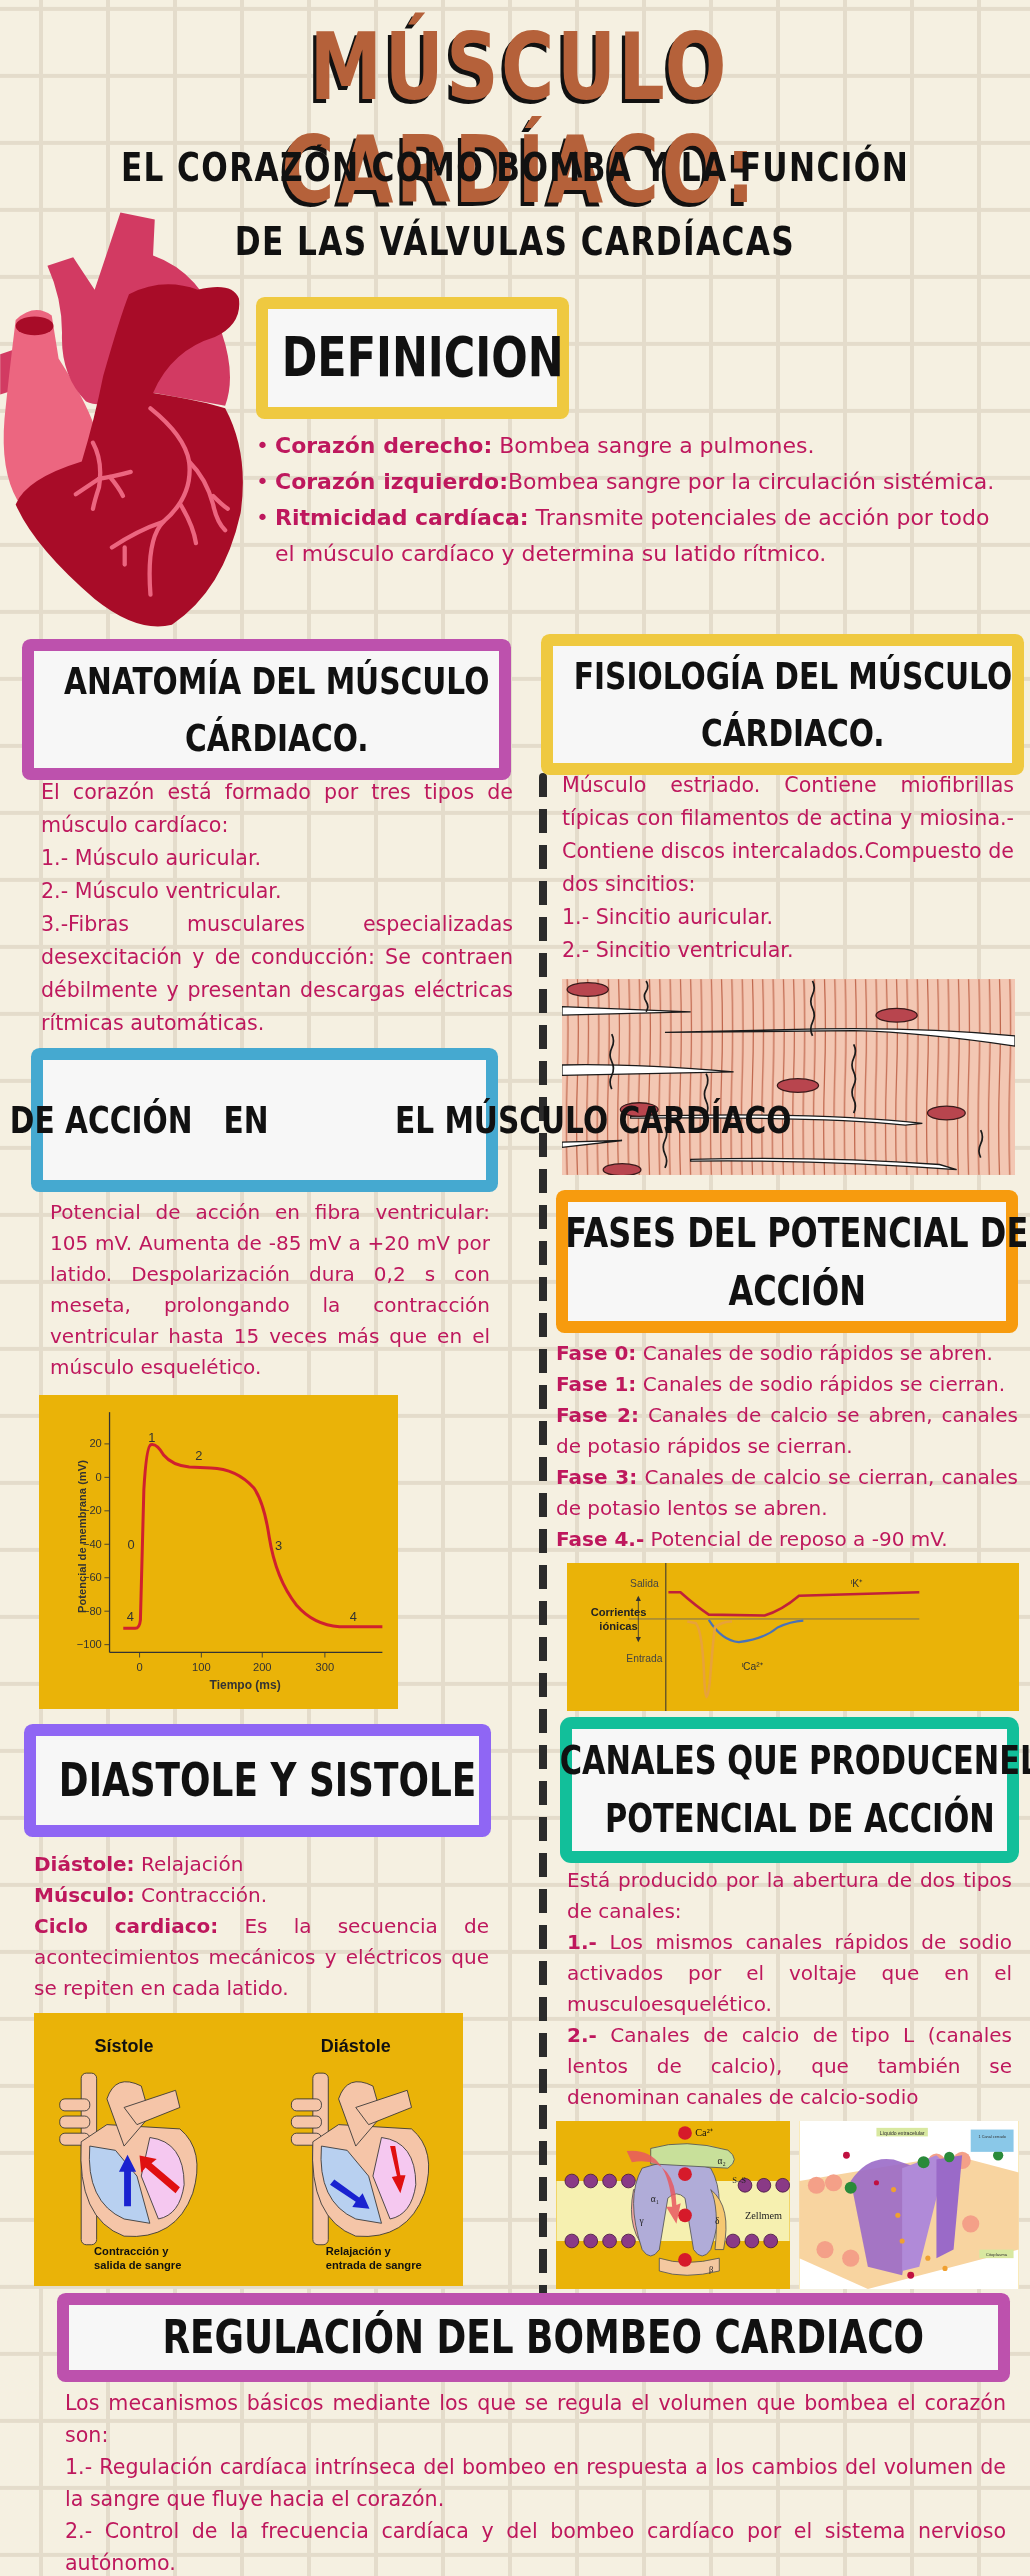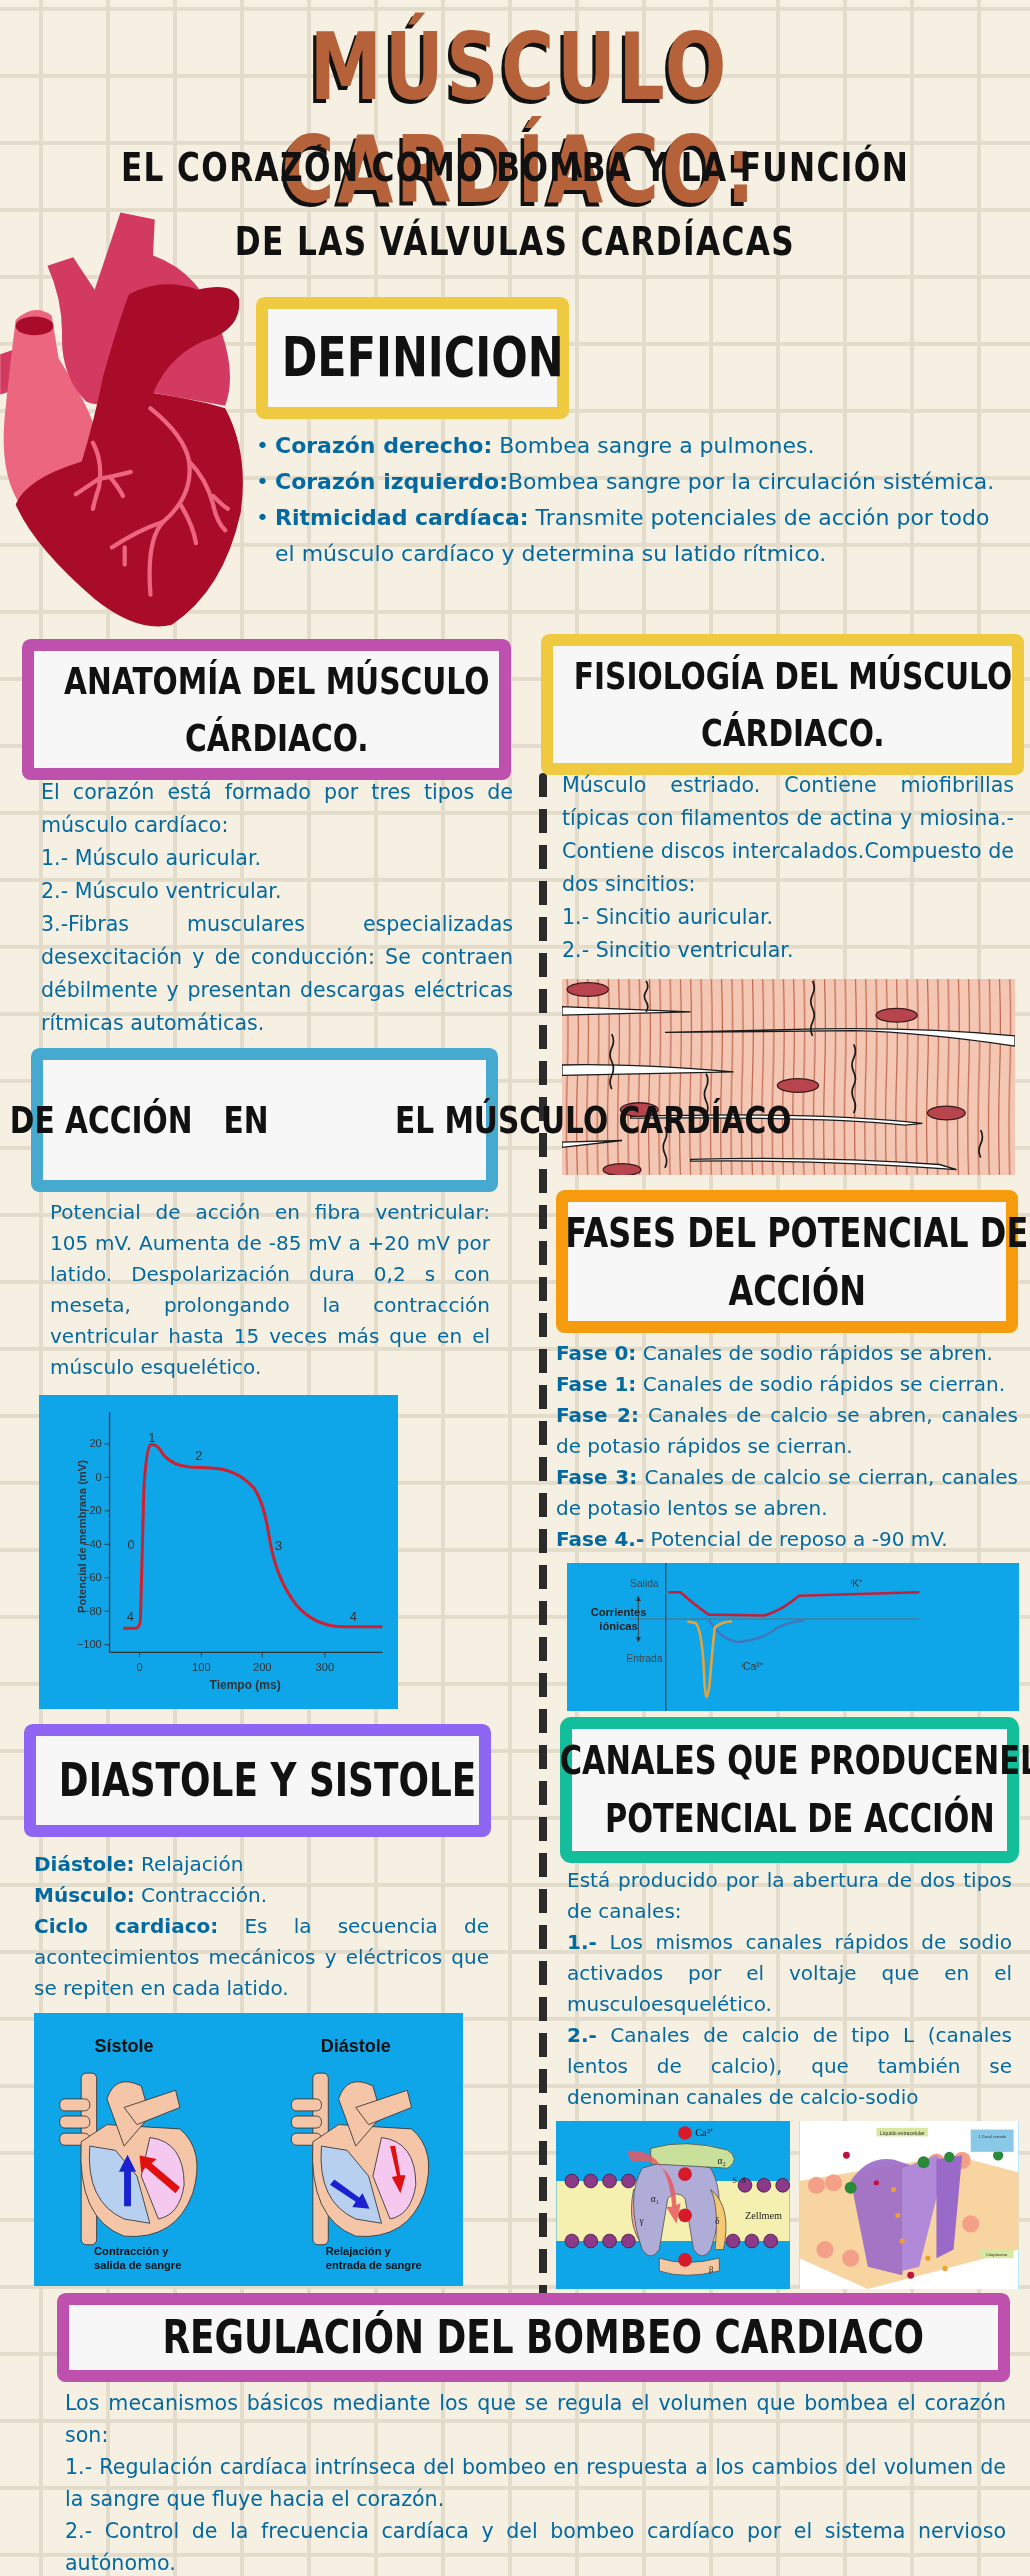--- a/index.html
+++ b/index.html
@@ -35,34 +35,34 @@
   .box-inner {
     width: 100%; height: 100%; background: #f7f7f7;
     display: flex; align-items: center; justify-content: center; text-align: center; padding-left: 20px;
   }
   .box-title {
     font-family: "DejaVu Sans", sans-serif; font-weight: 700; color: #111;
     line-height: 1.45; transform: scaleX(0.78); white-space: nowrap;
   }
   .body-text {
     position: absolute; font-family: "DejaVu Sans", sans-serif; font-size: 20.6px;
-    line-height: 31px; color: #0369a1; text-align: justify;
+    line-height: 31px; color: #be185d; text-align: justify;
   }
   .body-text b { font-weight: 700; }
   .line { display: block; }
   .bullets { list-style: none; }
   .bullets li { position: relative; padding-left: 19px; }
   .bullets li::before { content: "•"; position: absolute; left: 0; top: 0; }
   .divider {
     position: absolute; left: 539px; top: 773px; width: 7.7px; height: 1528px;
     background-image: linear-gradient(to bottom, #2b2b2b 0 24px, transparent 24px 36px);
     background-size: 7.7px 36px; border-radius: 4.3px;
   }
   .figure {
-    position: absolute; background: #0ea5e9; overflow: hidden;
+    position: absolute; background: #eab308; overflow: hidden;
   }
 </style>
 </head>
 <body>
 
 <div class="abs title-main">MÚSCULO CARDÍACO:</div>
 <div class="abs subtitle" style="left:0; top:144px;">EL CORAZÓN COMO BOMBA Y LA FUNCIÓN</div>
 <div class="abs subtitle" style="left:0; top:218px;">DE LAS VÁLVULAS CARDÍACAS</div>
 
 <svg class="abs" style="left:0; top:204px;" width="258" height="425" viewBox="0 0 300 495">

